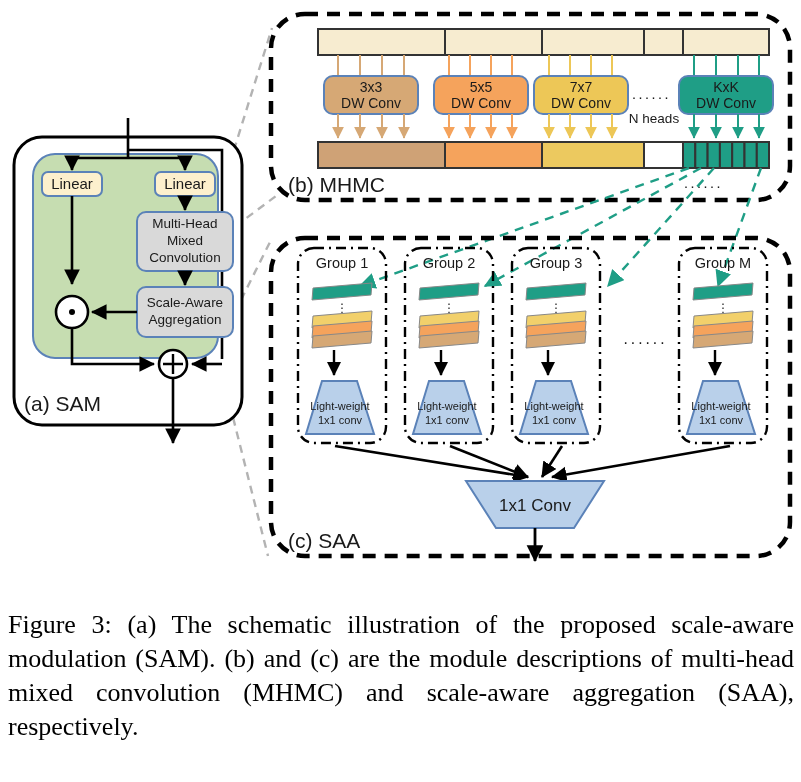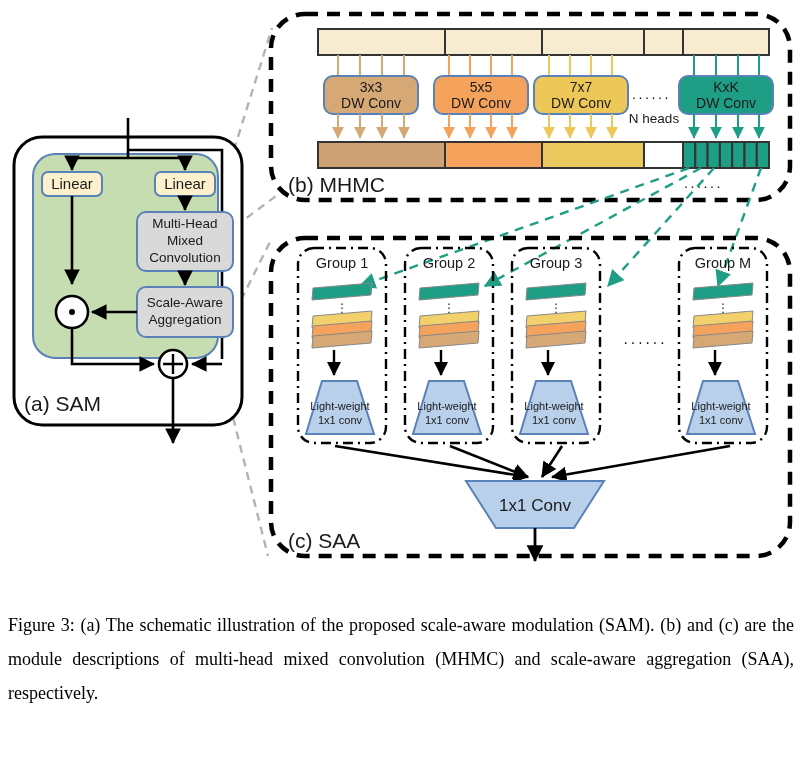--- a/index.html
+++ b/index.html
@@ -1,18 +1,18 @@
 <!DOCTYPE html>
 <html><head>
 <meta charset="utf-8">
 <style>
   html,body{margin:0;padding:0;background:#ffffff;}
   body{width:801px;height:782px;font-family:"Liberation Sans",sans-serif;position:relative;overflow:hidden;}
   #fig{position:absolute;left:0;top:0;width:801px;height:600px;}
-  .cap{position:absolute;left:8px;top:608px;width:786px;font-family:"Liberation Serif",serif;font-size:18px;line-height:34px;color:#000;text-align:justify;}
+  .cap{position:absolute;left:8px;top:608px;width:786px;font-family:"Liberation Serif",serif;font-size:26px;line-height:34px;color:#000;text-align:justify;}
   .cap span{display:inline;}
   svg text{font-family:"Liberation Sans",sans-serif;fill:#1a1a1a;}
 </style>
 </head>
 <body>
 
 <svg id="fig" viewBox="0 0 801 600">
   <defs>
     <marker id="ah" markerWidth="7" markerHeight="7" refX="5.6" refY="3" orient="auto">
       <path d="M0,0 L6,3 L0,6 z" fill="#000"></path>

